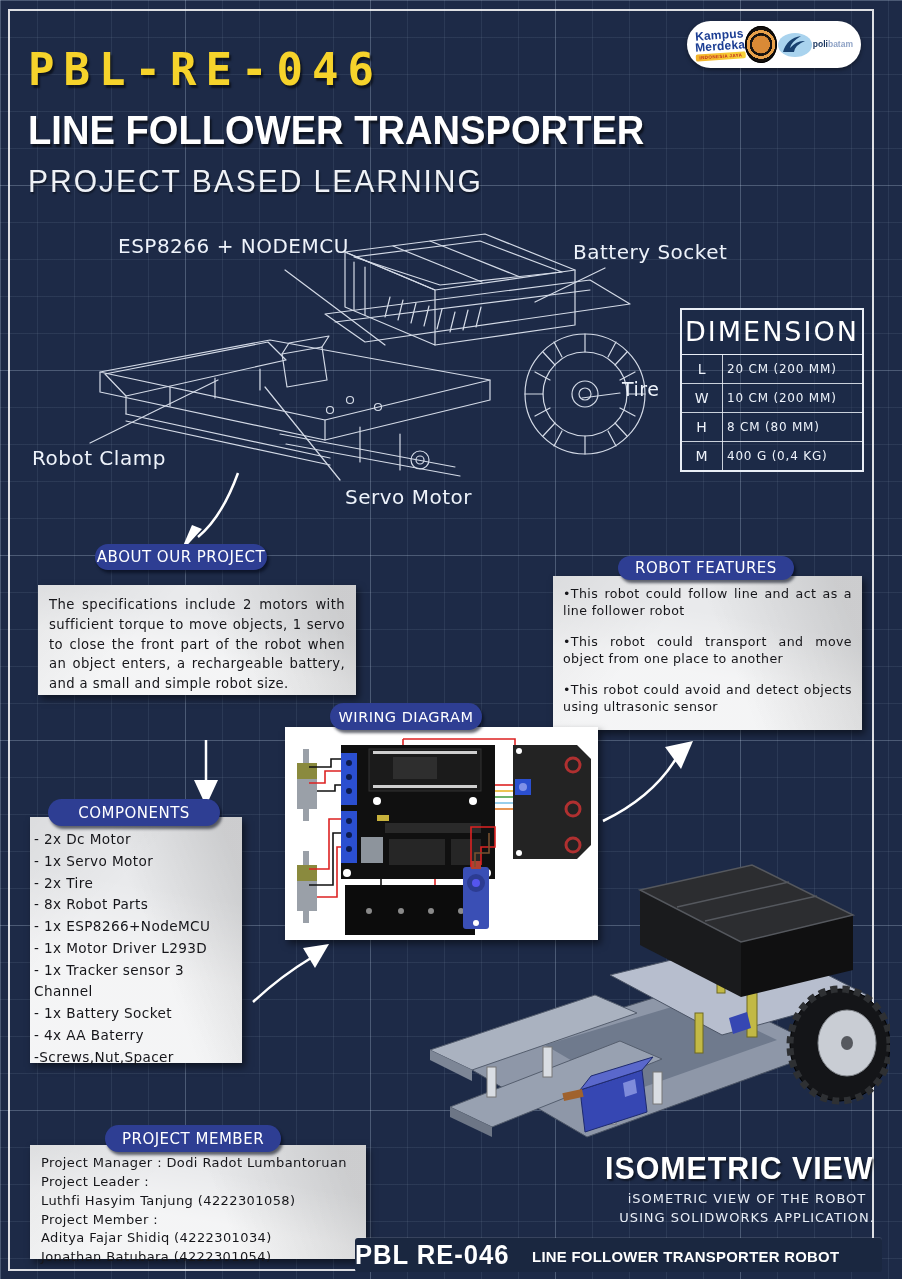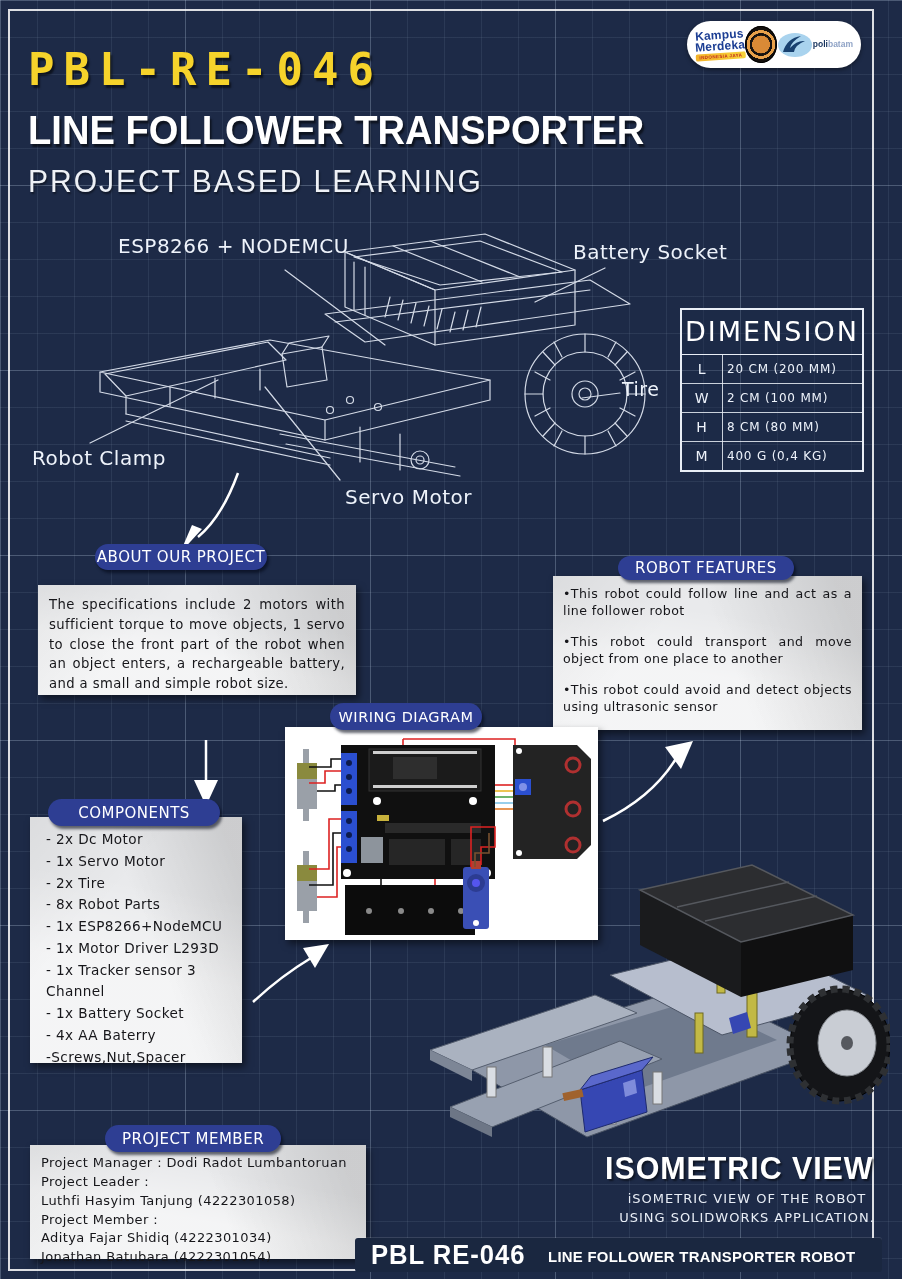--- a/index.html
+++ b/index.html
@@ -66,36 +66,36 @@
   .paper{position:absolute;background:#e9eaec;color:#16161a;
     background-image:
       linear-gradient(132deg, rgba(0,0,0,.06) 0%, transparent 35%),
       linear-gradient(250deg, rgba(0,0,0,.07) 8%, transparent 45%),
       linear-gradient(65deg, transparent 55%, rgba(0,0,0,.06) 92%),
       linear-gradient(10deg, rgba(255,255,255,.5) 40%, transparent 70%);
     box-shadow:3px 4px 7px rgba(0,0,0,.5);box-sizing:border-box;}
   .paper p{margin:0;}
   .about-body{padding:10px 11px;font-size:13.2px;line-height:1.5;text-align:justify;}
   .feat-item{padding:9px 10px 4px;font-size:12.6px;line-height:1.38;text-align:justify;}
-  .comp-item{padding:0 16px;font-size:13.6px;line-height:1.6;}
+  .comp-item{padding:0 4px;font-size:13.6px;line-height:1.6;}
   .comp-wrap{padding-top:12px;}
   .mem-line{padding:0 11px;font-size:13px;line-height:1.45;}
   .mem-wrap{padding-top:9px;}
   
   .wiring-panel{position:absolute;left:285px;top:727px;width:313px;height:213px;background:#fff;
     box-shadow:3px 4px 7px rgba(0,0,0,.5);}
   
   .iso-title{position:absolute;right:29px;top:1150px;font-size:32px;font-weight:800;
     letter-spacing:1px;transform:scaleX(.95);transform-origin:right;white-space:nowrap;
     text-shadow:2px 2px 2px rgba(0,0,0,.5);}
   .iso-sub{position:absolute;right:24px;top:1190px;width:262px;text-align:center;
     font-size:13px;line-height:1.45;letter-spacing:1px;color:#e9eef6;}
   
   .footer{position:absolute;left:355px;top:1238px;width:527px;height:34px;background:#1a2740;
-    border-radius:3px;display:flex;align-items:center;padding-left:16px;box-sizing:border-box;
+    border-radius:3px;display:flex;align-items:center;box-sizing:border-box;
     box-shadow:0 -1px 0 rgba(255,255,255,.12);}
   .footer .fcode{font-size:27px;font-weight:900;letter-spacing:1px;transform:scaleX(.95);
     transform-origin:left;white-space:nowrap;}
   .footer .ftext{font-size:15.5px;font-weight:800;margin-left:14px;letter-spacing:.3px;
     transform:scaleX(.96);transform-origin:left;white-space:nowrap;padding-top:3px;}
   .abs{position:absolute;}
 </style>
 </head>
 <body>
 
@@ -183,21 +183,21 @@
   <div class="dim hand">
     <div class="dtitle">DIMENSION</div>
     <table>
       <tbody>
           <tr>
         <td class="k">L</td>
         <td>20 CM (200 MM)</td>
           </tr>
       <tr>
         <td class="k">W</td>
-        <td>2 CM (100 MM)</td>
+        <td>10 CM (200 MM)</td>
           </tr>
       <tr class="thick">
         <td class="k">H</td>
         <td>8 CM (80 MM)</td>
           </tr>
       <tr>
         <td class="k">M</td>
         <td>400 G (0,4 KG)</td>
           </tr>
     </tbody>

